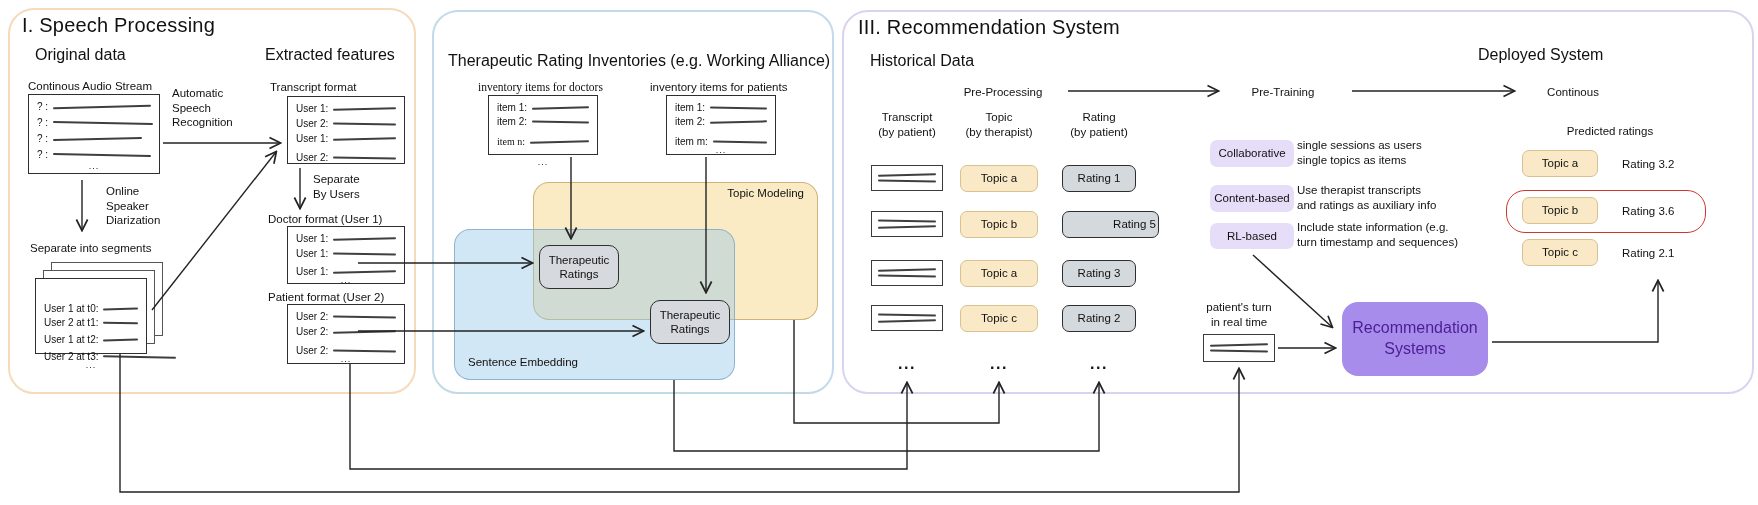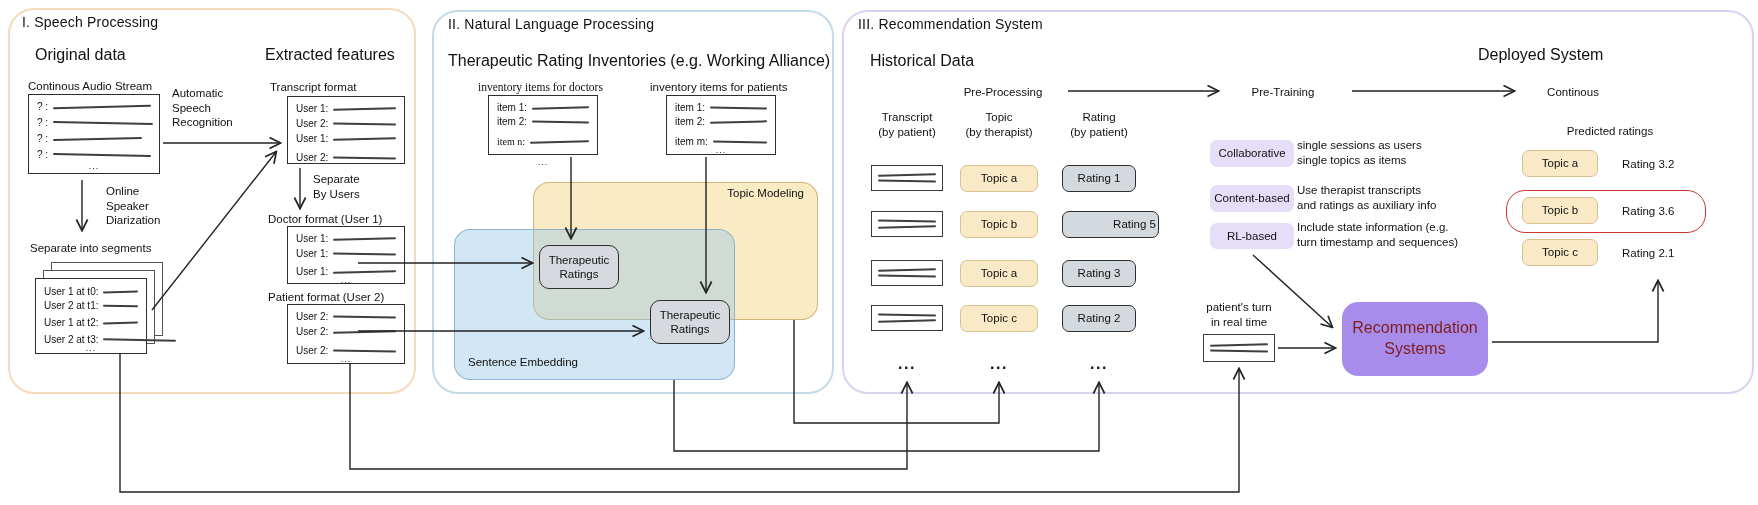--- a/index.html
+++ b/index.html
@@ -2,21 +2,21 @@
 <html><head>
 <meta charset="utf-8">
 <style>
   html,body { margin:0; padding:0; background:#fff; }
   body { font-family:"Liberation Sans","DejaVu Sans",sans-serif; color:#111; }
   #canvas { position:relative; width:1758px; height:505px; background:#fff; overflow:hidden; }
   .panel { position:absolute; background:#fff; border-radius:26px; z-index:0; }
   #panel-speech { left:8px; top:8px; width:404px; height:382px; border:2px solid #f6dabb; }
   #panel-nlp    { left:432px; top:10px; width:398px; height:380px; border:2px solid #c3dae9; }
   #panel-rec    { left:842px; top:10px; width:908px; height:380px; border:2px solid #dad3f0; }
-  .ptitle { position:absolute; font-size:14px; letter-spacing:.2px; z-index:5; }
+  .ptitle { position:absolute; font-size:20px; letter-spacing:.2px; z-index:5; }
   .h2 { position:absolute; font-size:16px; z-index:5; }
   .small { position:absolute; font-size:11.5px; line-height:1.28; z-index:5; }
   .tiny { font-size:9.5px; }
   .pre { white-space:pre-line; }
   .ctr { text-align:center; }
   .rgt { text-align:right; }
   .docbox { position:absolute; background:#fff; border:1.5px solid #2e2e2e; padding:6px 8px 1px 8px; box-sizing:border-box; z-index:4; }
   .backpage { position:absolute; background:#fff; border:1.5px solid #555; box-sizing:border-box; z-index:3; }
   .docrow { display:flex; align-items:center; gap:5px; margin-bottom:5px; font-size:10px; white-space:nowrap; }
   .docrow.gap { margin-top:8px; }
@@ -28,21 +28,21 @@
   .region { position:absolute; border-radius:16px; box-sizing:border-box; }
   #topic-region { left:533px; top:182px; width:285px; height:138px; background:rgba(245,219,148,.55); border:1.5px solid rgba(203,173,112,.9); z-index:1; }
   #embed-region { left:454px; top:229px; width:281px; height:151px; background:rgba(148,197,232,.42); border:1.5px solid rgba(128,168,198,.8); z-index:2; }
   .pill { position:absolute; display:flex; align-items:center; justify-content:center; text-align:center; font-size:11.5px; line-height:1.22; box-sizing:border-box; z-index:4; }
   .tr-pill { background:#d6dadf; border:1.5px solid #2e2e2e; border-radius:10px; }
   .topic-pill { background:#fae9c6; border:1.5px solid #d9c190; border-radius:7px; }
   .rating-pill { background:#d4d9de; border:1.5px solid #2e2e2e; border-radius:7px; }
   .method-pill { background:#e6def8; border-radius:7px;margin-left:7px; }
   .mini { position:absolute; background:#fff; border:1.5px solid #3a3a3a; display:flex; flex-direction:column; justify-content:center; gap:4px; padding:0 6px; box-sizing:border-box; z-index:4; }
   .mini .sq { flex:none; }
-  #recsys-box { position:absolute; left:1342px; top:302px; width:146px; height:74px; background:#a88cec; border-radius:16px; display:flex; align-items:center; justify-content:center; text-align:center; font-size:16px; line-height:1.3; color:#7f1d1d; z-index:4; }
+  #recsys-box { position:absolute; left:1342px; top:302px; width:146px; height:74px; background:#a88cec; border-radius:16px; display:flex; align-items:center; justify-content:center; text-align:center; font-size:16px; line-height:1.3; color:#4c1d95; z-index:4; }
   #red-outline { position:absolute; left:1506px; top:190px; width:198px; height:41px; border:1.5px solid #ce372c; border-radius:19px; z-index:3; }
   .dots { position:absolute; font-size:16px; font-weight:bold; letter-spacing:1.5px; z-index:5; }
   #connectors { position:absolute; left:0; top:0; z-index:10; pointer-events:none; }
   #connectors line, #connectors polyline { stroke:#222; stroke-width:1.4; fill:none; }
 </style>
 </head>
 <body>
 
 <div id="canvas">
 
@@ -78,21 +78,21 @@
   <div class="small pre" style="left:172px; top:86px;">Automatic
 Speech
 Recognition</div>
   <div class="small pre" style="left:106px; top:184px;">Online
 Speaker
 Diarization</div>
   <div class="small" style="left:30px; top:241px;">Separate into segments</div>
 
   <div class="backpage" style="left:51px; top:262px; width:112px; height:74px;"></div>
   <div class="backpage" style="left:43px; top:270px; width:112px; height:74px;"></div>
-  <div class="docbox" style="left:35px; top:278px; width:112px; height:76px; padding-top:7px;">
+  <div class="docbox" style="left:35px; top:278px; width:112px; height:76px; padding-top:24px;">
     <div class="docrow tiny" style="margin-bottom:3px;">
         <span>User 1 at t0:</span>
         <i class="sq sqr1"></i>
       </div>
     <div class="docrow tiny" style="margin-bottom:3px;">
         <span>User 2 at t1:</span>
         <i class="sq sqr2"></i>
       </div>
     <div class="docrow tiny" style="margin-bottom:3px;margin-top:6px;">
         <span>User 1 at t2:</span>
@@ -155,21 +155,20 @@
         <span>User 2:</span>
         <i class="sq sqr1"></i>
       </div>
     <div class="docrow" style="margin-bottom:2px;">
         <span>User 2:</span>
         <i class="sq sqr2"></i>
       </div>
     <div class="ell">...</div>
   </div>
 
-  <div class="ptitle" style="left:448px; top:16px;">II. Natural Language Processing</div>
   <div class="h2" style="left:448px; top:52px;">Therapeutic Rating Inventories (e.g. Working Alliance)</div>
 
   <div class="small" style="left:478px; top:80px;font-family:Liberation Serif, serif;">inventory items for doctors</div>
   <div class="docbox" style="left:488px; top:95px; width:110px; height:60px;">
     <div class="docrow tiny" style="margin-bottom:3px;">
         <span>item 1:</span>
         <i class="sq sqr1"></i>
       </div>
     <div class="docrow tiny" style="margin-bottom:9px;">
         <span>item 2:</span>

